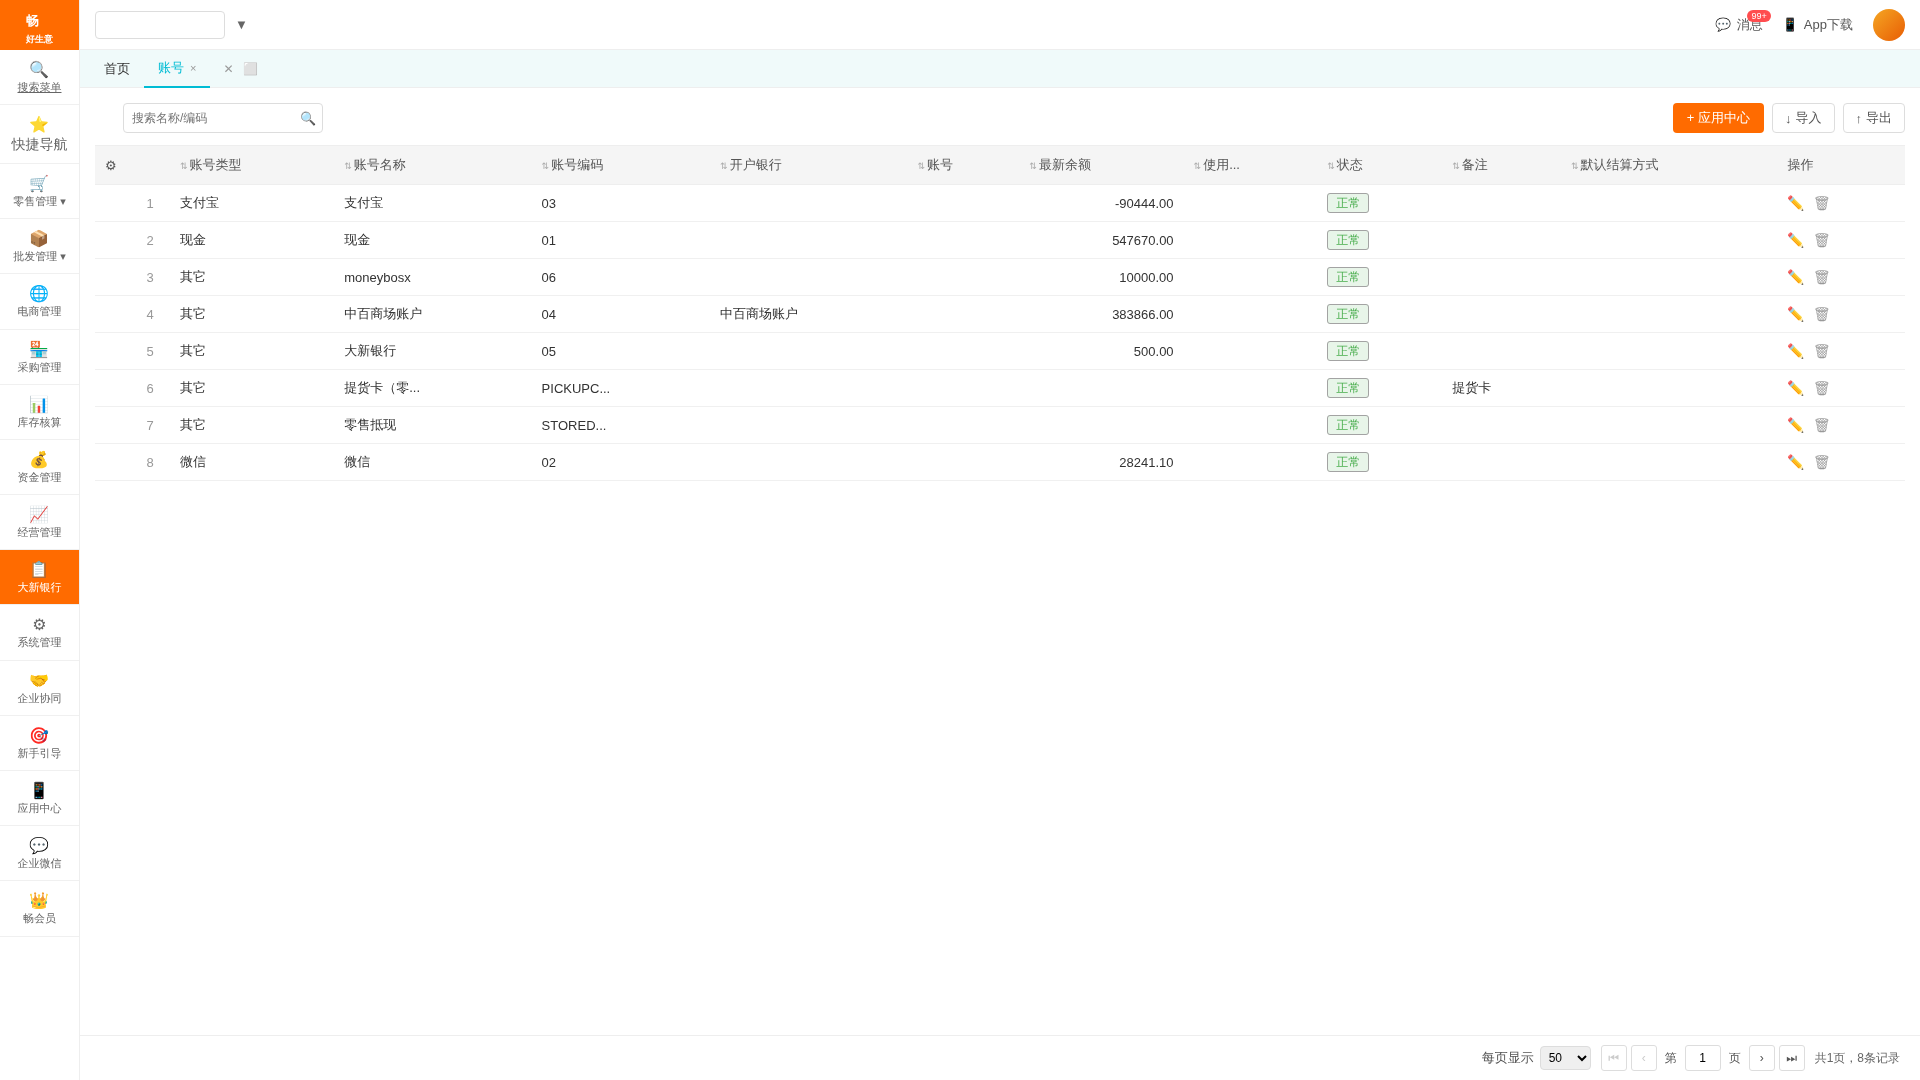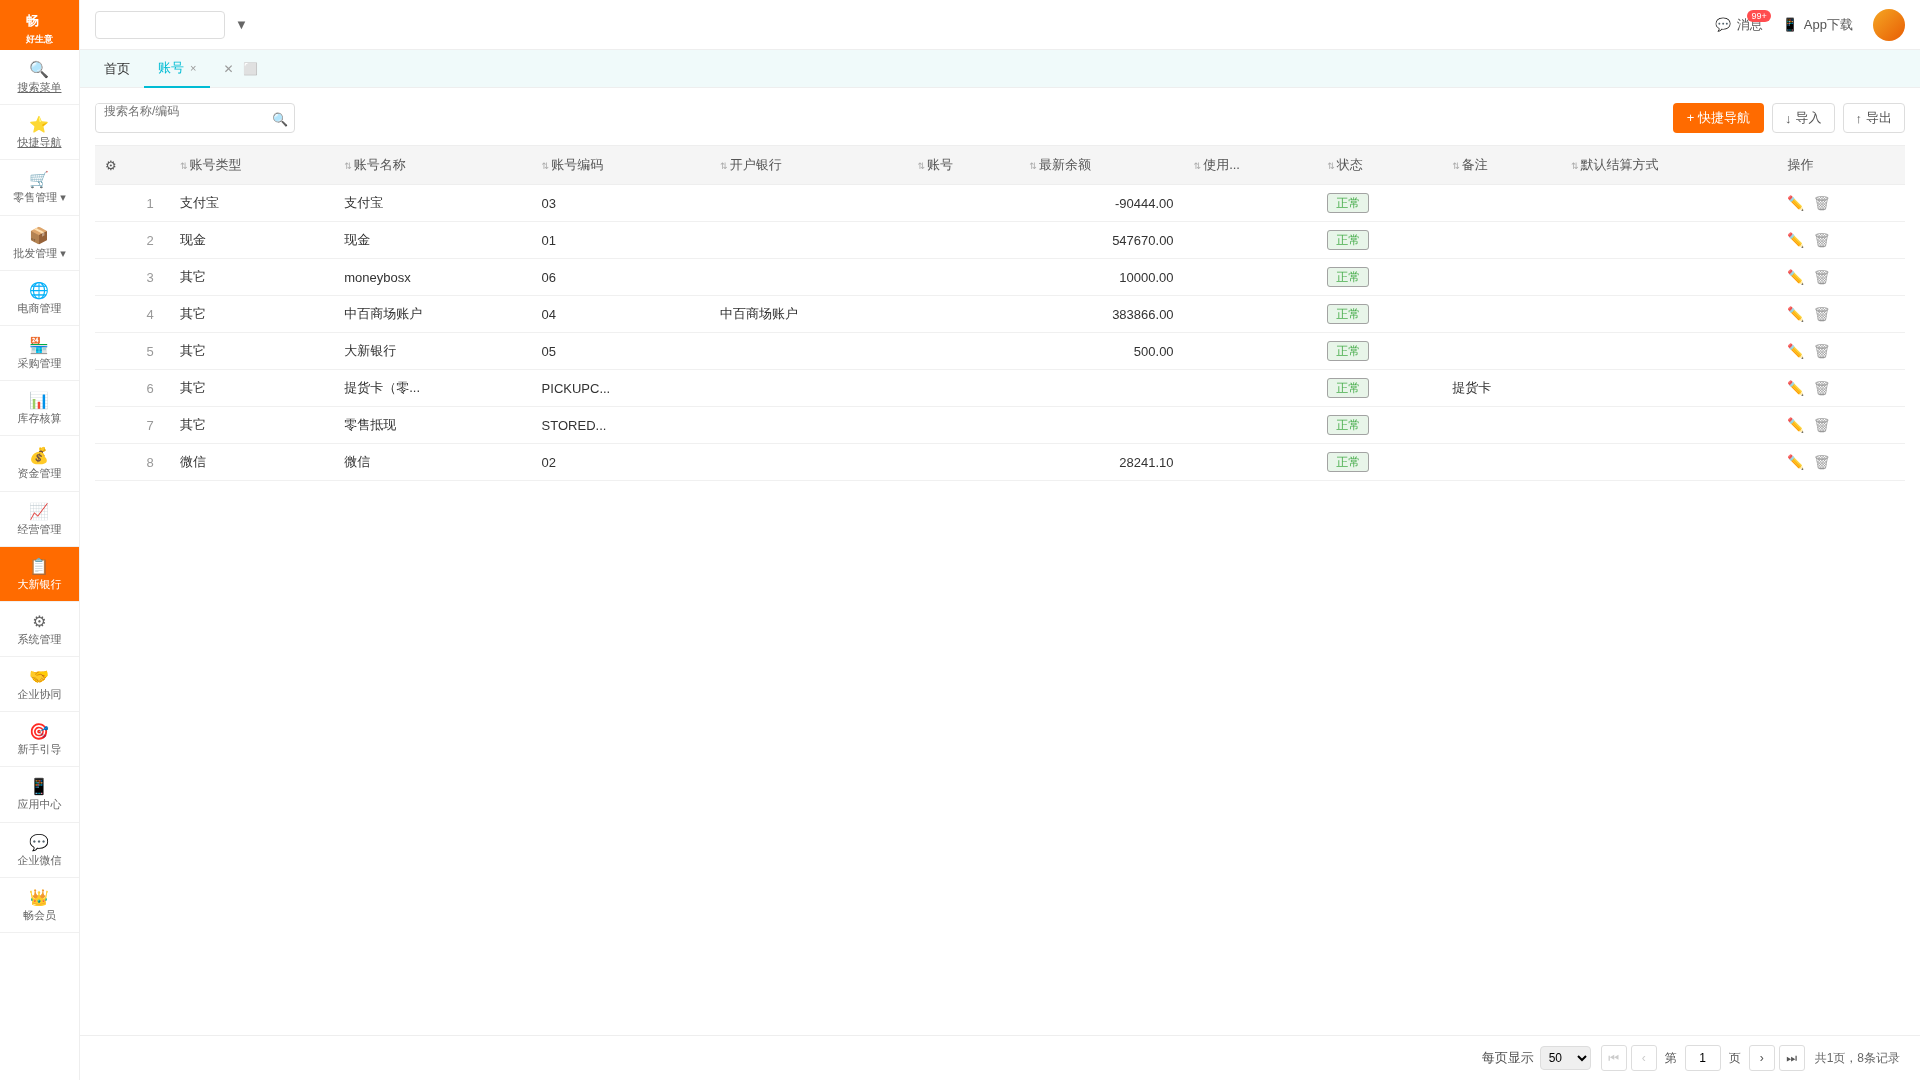--- a/index.html
+++ b/index.html
@@ -166,26 +166,27 @@
       justify-content: space-between;
       margin-bottom: 12px;
     }
     .toolbar-left {
       display: flex;
       align-items: center;
       gap: 8px;
     }
     .search-input-wrap {
       display: flex;
-      align-items: flex-start;
+      align-items: center;
       border: 1px solid #ddd;
       border-radius: 4px;
       overflow: hidden;
       width: 200px;
       height: 30px;
+      margin-left: 28px;
     }
     .search-input-wrap input {
       flex: 1;
       border: none;
       outline: none;
       padding: 0 8px;
       font-size: 12px;
     }
     .search-input-wrap .search-btn {
       width: 30px;
@@ -366,21 +367,21 @@
     </svg>
     <span class="logo-text">好生意</span>
   </div>
   <div id="sidebar-items-container">
       <div class="sidebar-item">
     <span class="s-icon">🔍</span>
     <span style="font-size:11px;text-align:center;line-height:1.2;text-decoration:underline;">搜索菜单</span>
   </div>
       <div class="sidebar-item">
     <span class="s-icon">⭐</span>
-    <span style="font-size:11px;line-height:1.2;text-decoration:underline;">快捷导航</span>
+    <span style="font-size:14px;line-height:1.2;">快捷导航</span>
   </div>
       <div class="sidebar-item">
     <span class="s-icon">🛒</span>
     <span style="font-size:11px;text-align:center;line-height:1.2;">零售管理 ▾</span>
   </div>
       <div class="sidebar-item">
     <span class="s-icon">📦</span>
     <span style="font-size:11px;text-align:center;line-height:1.2;">批发管理 ▾</span>
   </div>
       <div class="sidebar-item">
@@ -478,21 +479,21 @@
     <div class="toolbar">
       <div class="toolbar-left">
         <div class="search-input-wrap">
           <input type="text" placeholder="搜索名称/编码" style="">
           <button class="search-btn">
             <span>🔍</span>
           </button>
         </div>
       </div>
       <div class="toolbar-right">
-        <button class="btn-primary">+ 快捷导航</button>
+        <button class="btn-primary">+ 应用中心</button>
         <button class="btn-secondary">
           <span>↓</span>
           <span>导入</span>
         </button>
         <button class="btn-secondary">
           <span>↑</span>
           <span>导出</span>
         </button>
       </div>
     </div>

